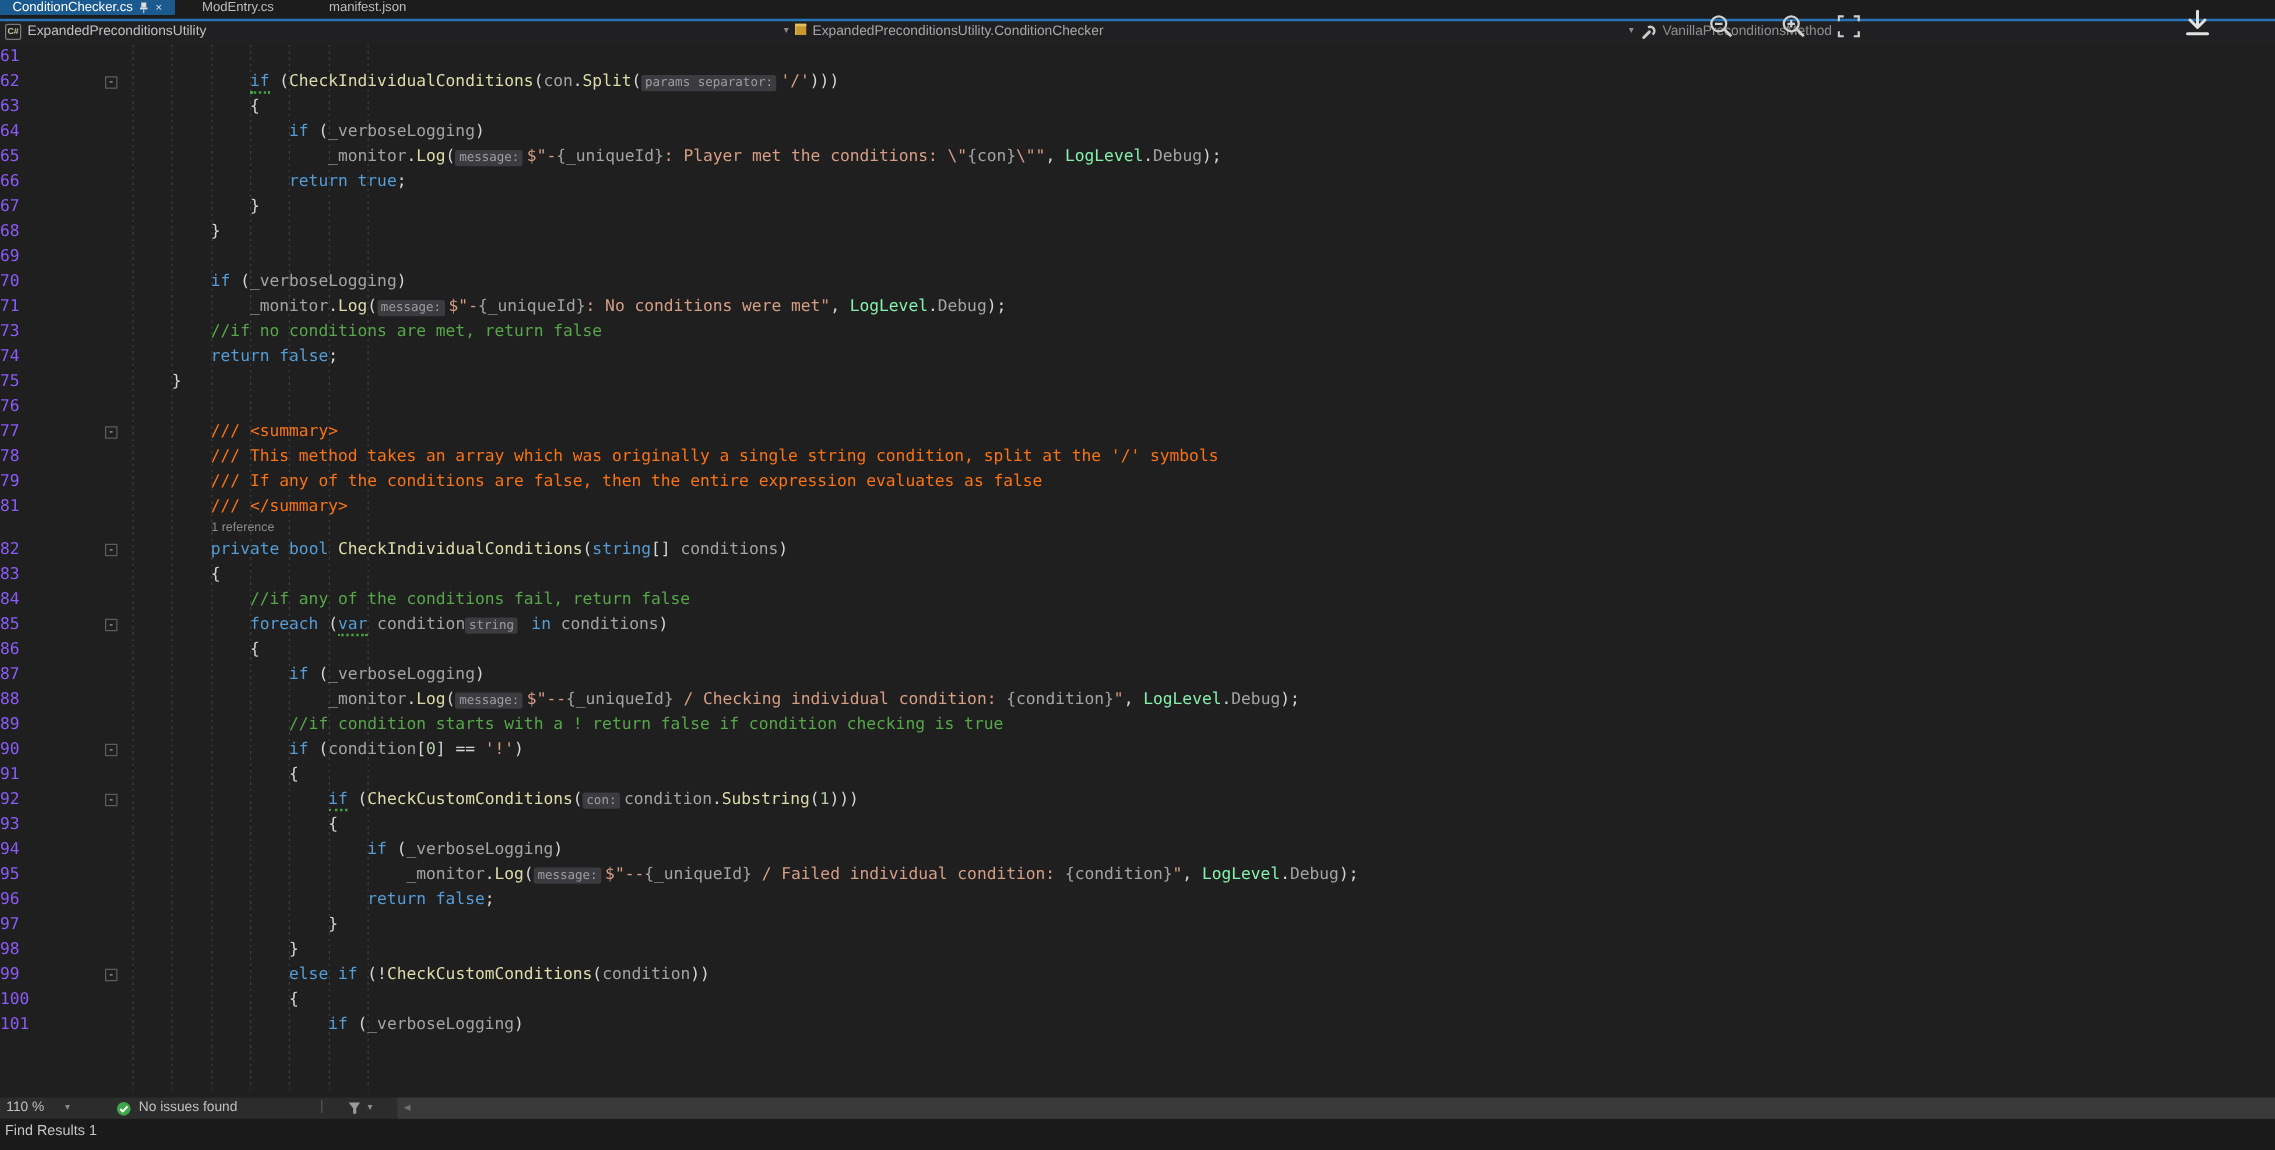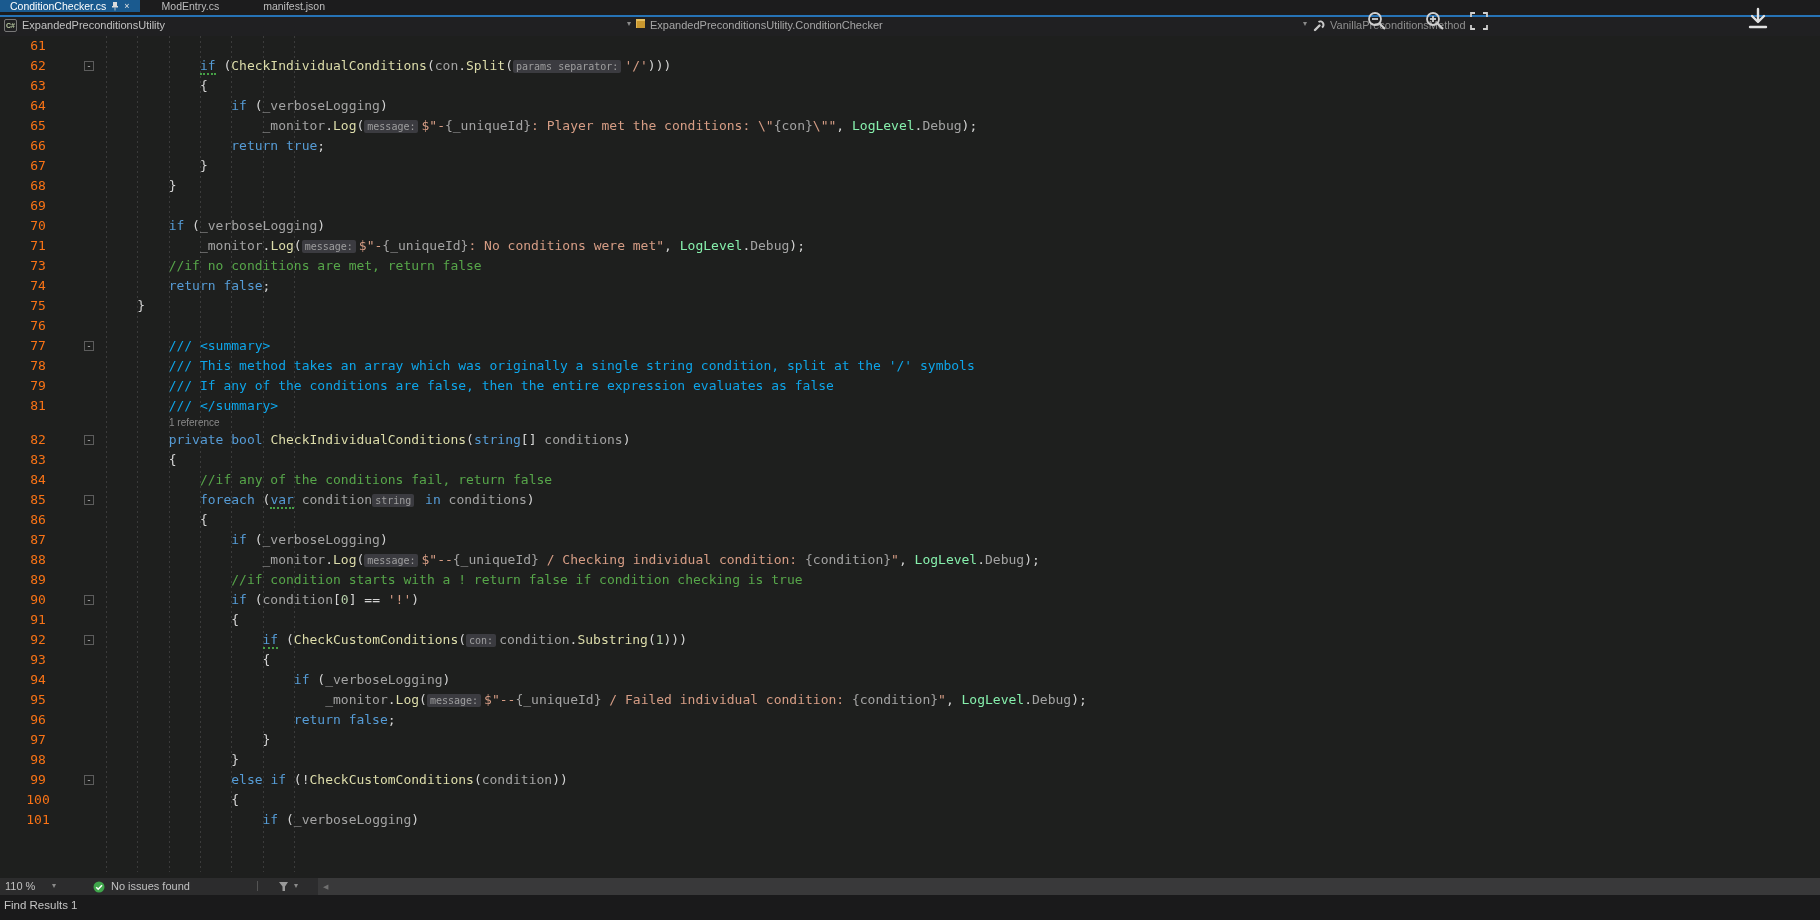--- a/index.html
+++ b/index.html
@@ -28,36 +28,36 @@
 
   
   .ovl{position:absolute;z-index:50;line-height:0}
 
   
   .editor{position:relative;height:842px;background:#1e1f1e;overflow:hidden}
   .guide{position:absolute;top:0;bottom:6px;width:1px;
     background:repeating-linear-gradient(to bottom,#3b3b3b 0 2px,transparent 2px 5px)}
   .rows{position:relative}
   .crow{display:flex;height:20px;line-height:20px;font-family:"DejaVu Sans Mono",monospace;font-size:13px}
-  .lnum{flex:none;width:76px;text-align:center;color:#f97316}
+  .lnum{flex:none;width:76px;text-align:left;color:#8b5cf6}
   .fold{flex:none;width:28px;position:relative}
   .foldbox{position:absolute;left:8px;top:5px;width:10px;height:10px;border:1px solid #5c5c5c;
     color:#c2c2c2;font-size:9px;line-height:8px;text-align:center;background:#1e1f1e}
   .codetext{white-space:pre;padding-left:2px;color:#d4d4d4}
   .lensrow{height:14px;line-height:13px;font-size:10px;color:#8a8a8a;padding-left:169px;
     font-family:"Liberation Sans",sans-serif}
   
   .tk-k{color:#569cd6}
   .tk-ku{color:#569cd6;border-bottom:2px dotted #46a046}
   .tk-m{color:#dcdcaa}
   .tk-v{color:#a3a3a3}
   .tk-p{color:#d4d4d4}
   .tk-s{color:#d69d85}
   .tk-c{color:#57a64a}
-  .tk-d{color:#0ea5e9}
+  .tk-d{color:#f97316}
   .tk-num{color:#b5cea8}
   .tk-t{color:#86efac}
   .tk-h{background:#3b3b40;color:#9e9e9e;font-size:10px;border-radius:2px;padding:1px 3px;
     margin-right:3px;filter:blur(.4px);font-family:"DejaVu Sans Mono",monospace}
 
   
   .bottomstrip{height:17px;background:#2c2c2d;position:relative;font-size:11px;color:#c0c0c0}
   .bs{position:absolute;white-space:nowrap}
   .hscroll{position:absolute;left:318px;right:0;top:0;bottom:0;background:#39393a}
   .hs-arrow{position:absolute;left:5px;top:4px;font-size:7px;color:#707070;line-height:9px}

